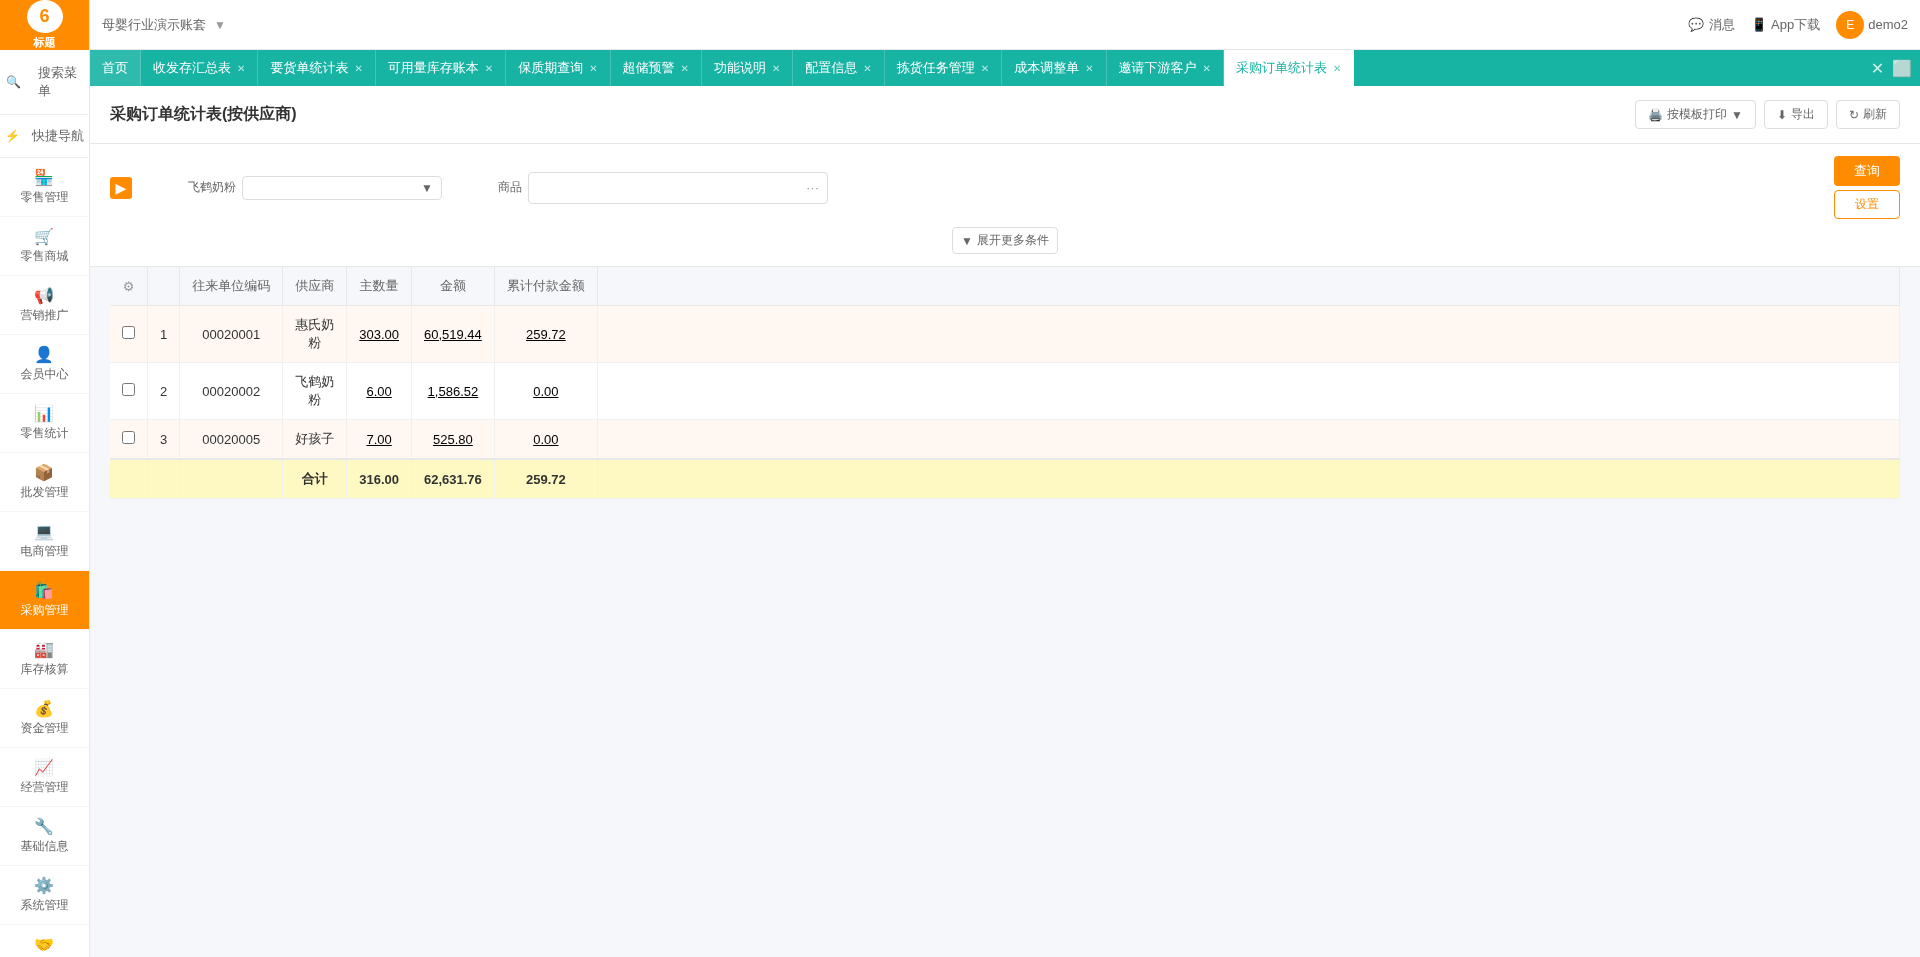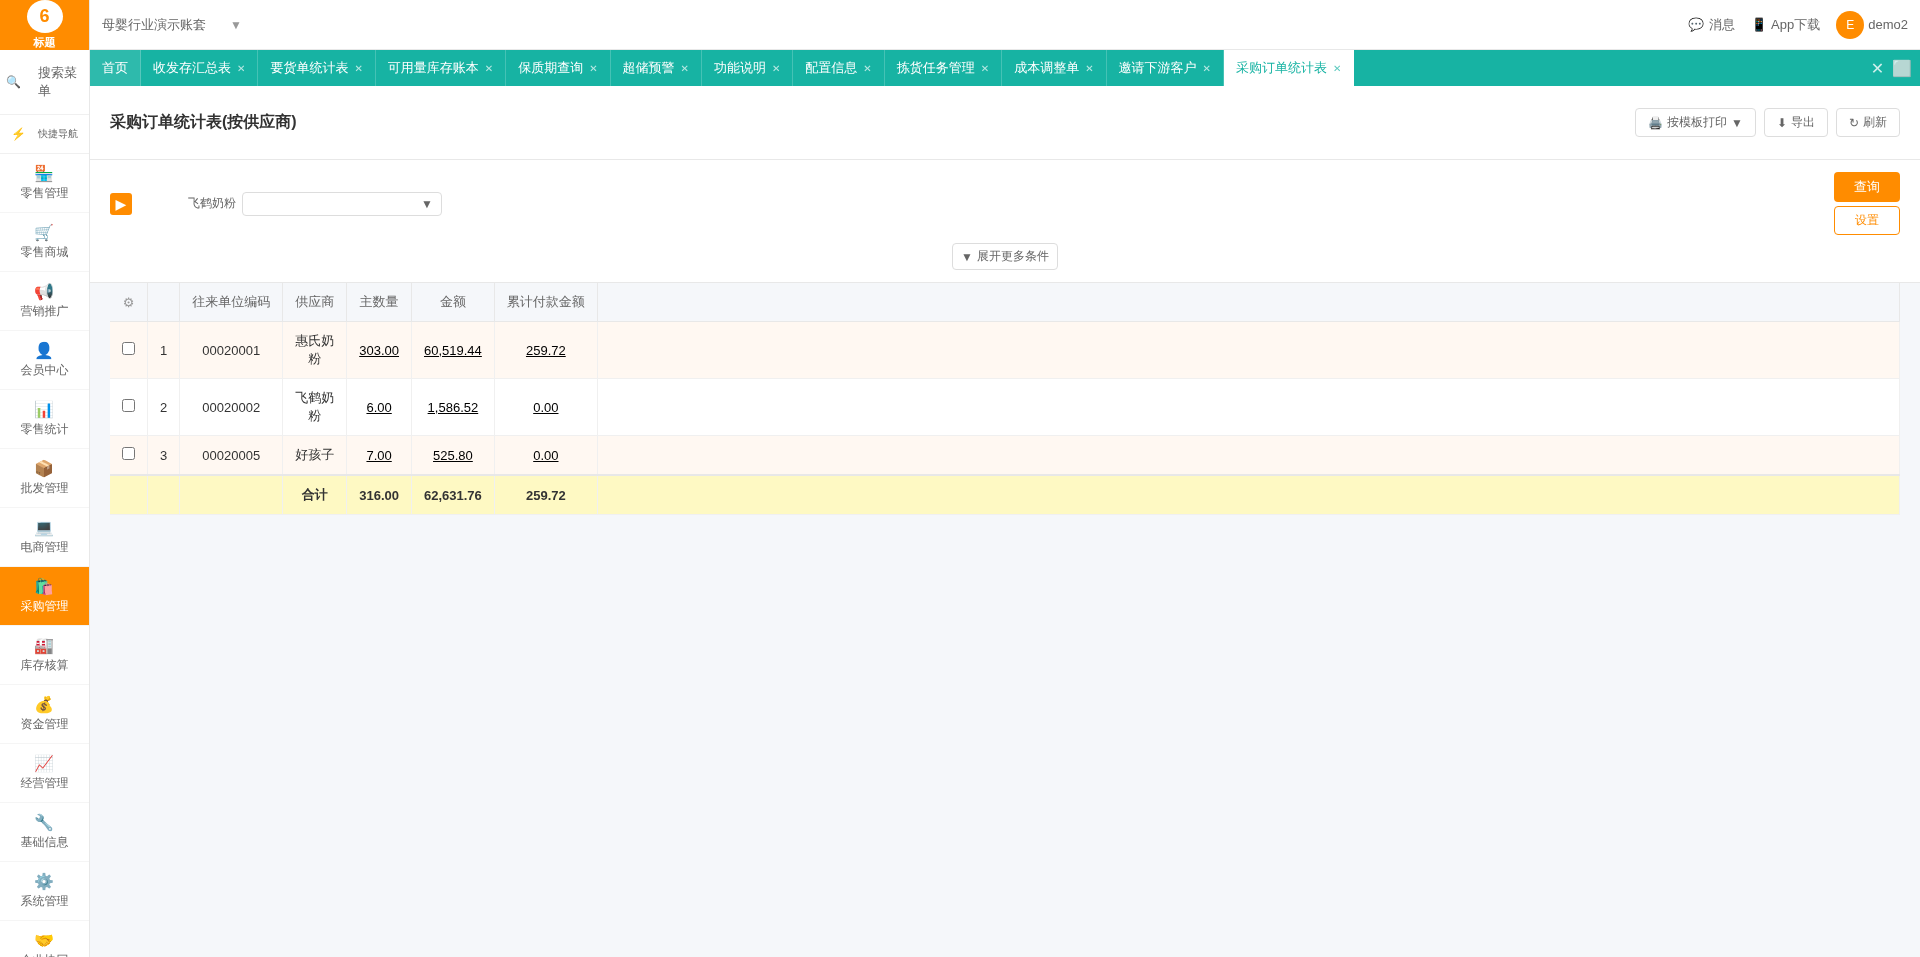--- a/index.html
+++ b/index.html
@@ -16,41 +16,41 @@
     .sidebar-menu { flex: 1; overflow-y: auto; }
     .sidebar-menu-item { display: flex; flex-direction: column; align-items: center; justify-content: center; padding: 10px 4px; cursor: pointer; color: #666; font-size: 12px; border-bottom: 1px solid #f5f5f5; }
     .sidebar-menu-item.active { background: #ff8c00; color: #fff; }
     .sidebar-menu-item .menu-icon { font-size: 16px; margin-bottom: 2px; }
 
     
     .main { flex: 1; display: flex; flex-direction: column; overflow: hidden; }
 
     
     .topbar { height: 50px; background: #fff; display: flex; align-items: center; padding: 0 12px; border-bottom: 1px solid #e8e8e8; justify-content: space-between; }
-    .topbar-left { display: flex; align-items: center; gap: 24px; }
+    .topbar-left { display: flex; align-items: center; gap: 8px; }
     .topbar-title { font-size: 13px; color: #666; }
     .topbar-arrow { color: #999; font-size: 12px; }
     .topbar-right { display: flex; align-items: center; gap: 16px; }
     .topbar-right-item { display: flex; align-items: center; gap: 4px; color: #666; font-size: 13px; cursor: pointer; }
     .avatar { width: 28px; height: 28px; border-radius: 50%; background: #ff8c00; color: #fff; display: flex; align-items: center; justify-content: center; font-size: 12px; }
 
     
     .nav-tabs { height: 36px; background: #17b3a3; display: flex; align-items: stretch; overflow: hidden; }
     .nav-tab { display: flex; align-items: center; padding: 0 12px; color: #fff; font-size: 13px; cursor: pointer; white-space: nowrap; border-right: 1px solid rgba(255,255,255,0.2); gap: 6px; }
     .nav-tab.active { background: #fff; color: #17b3a3; }
     .nav-tab.home { background: rgba(255,255,255,0.1); }
     .nav-tab-close { font-size: 10px; opacity: 0.7; cursor: pointer; }
     .nav-tabs-actions { margin-left: auto; display: flex; align-items: center; padding: 0 8px; gap: 8px; }
     .nav-tab-action-btn { color: #fff; cursor: pointer; font-size: 16px; opacity: 0.8; }
 
     
     .content { flex: 1; overflow: hidden; background: #f5f7fa; display: flex; flex-direction: column; }
 
     
-    .page-header { background: #fff; padding: 22px 20px; border-bottom: 1px solid #e8e8e8; display: flex; align-items: center; justify-content: space-between; }
+    .page-header { background: #fff; padding: 14px 20px; border-bottom: 1px solid #e8e8e8; display: flex; align-items: center; justify-content: space-between; }
     .page-title { font-size: 16px; font-weight: bold; color: #333; }
     .page-actions { display: flex; align-items: center; gap: 8px; }
     .btn-print { background: #fff; border: 1px solid #ddd; padding: 5px 12px; border-radius: 4px; cursor: pointer; font-size: 12px; color: #666; display: flex; align-items: center; gap: 4px; }
     .btn-export { background: #fff; border: 1px solid #ddd; padding: 5px 12px; border-radius: 4px; cursor: pointer; font-size: 12px; color: #666; display: flex; align-items: center; gap: 4px; }
     .btn-refresh { background: #fff; border: 1px solid #ddd; padding: 5px 12px; border-radius: 4px; cursor: pointer; font-size: 12px; color: #666; display: flex; align-items: center; gap: 4px; }
     .btn-query { background: #ff8c00; border: none; padding: 6px 20px; border-radius: 4px; cursor: pointer; font-size: 13px; color: #fff; }
     .btn-settings { background: #fff; border: 1px solid #ff8c00; padding: 5px 12px; border-radius: 4px; cursor: pointer; font-size: 12px; color: #ff8c00; }
 
     
     .filter-area { background: #fff; padding: 12px 20px; border-bottom: 1px solid #e8e8e8; }
@@ -96,21 +96,21 @@
   <div class="sidebar-search">
     <div class="sidebar-search-item">
       <span>🔍</span>
       <span style="font-size:13px;margin-left:17px;">搜索菜单</span>
     </div>
   </div>
 
   <div class="sidebar-nav">
     <div class="sidebar-nav-item">
       <span>⚡</span>
-      <span style="font-size:10px;margin-left:12px;">快捷导航</span>
+      <span style="font-size:13px;margin-left:12px;">快捷导航</span>
     </div>
   </div>
 
   <div class="sidebar-menu">
     <div class="sidebar-menu-item">
       <span class="menu-icon">🏪</span>
       <span>零售管理</span>
     </div>
     <div class="sidebar-menu-item">
       <span class="menu-icon">🛒</span>
@@ -275,20 +275,27 @@
 
 
         <div class="filter-item" style="margin-left:40px;">
           <span class="filter-label">飞鹤奶粉</span>
           <div class="filter-select" style="min-width:200px;">
             <span></span>
             <span>▼</span>
           </div>
         </div>
 
+        <div class="filter-item" style="margin-left:40px;">
+          <span class="filter-label">商品</span>
+          <div style="display:flex;align-items:center;border:1px solid #ddd;border-radius:4px;padding:4px 8px;min-width:300px;">
+            <input type="text" class="filter-input" placeholder="" style="border: none; outline: none; width: 100%; font-size: 12px;">
+            <span style="color:#999;">···</span>
+          </div>
+        </div>
 
         <div class="filter-actions" style="margin-left:auto;justify-content:space-between;">
           <button class="btn-query">查询</button>
           <button class="btn-settings">设置</button>
         </div>
       </div>
 
       <div class="filter-more-row">
         <div class="filter-more-btn">
           <span>▼</span>

